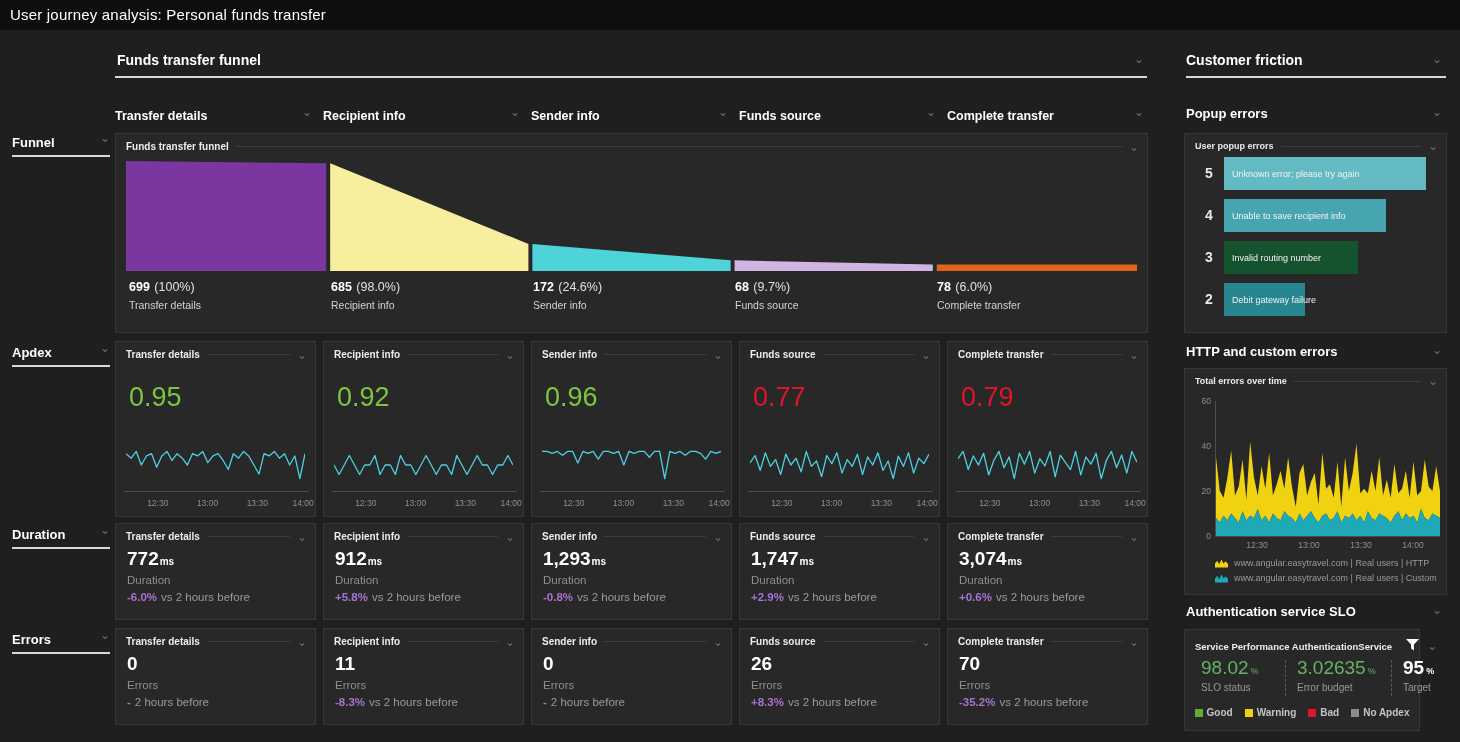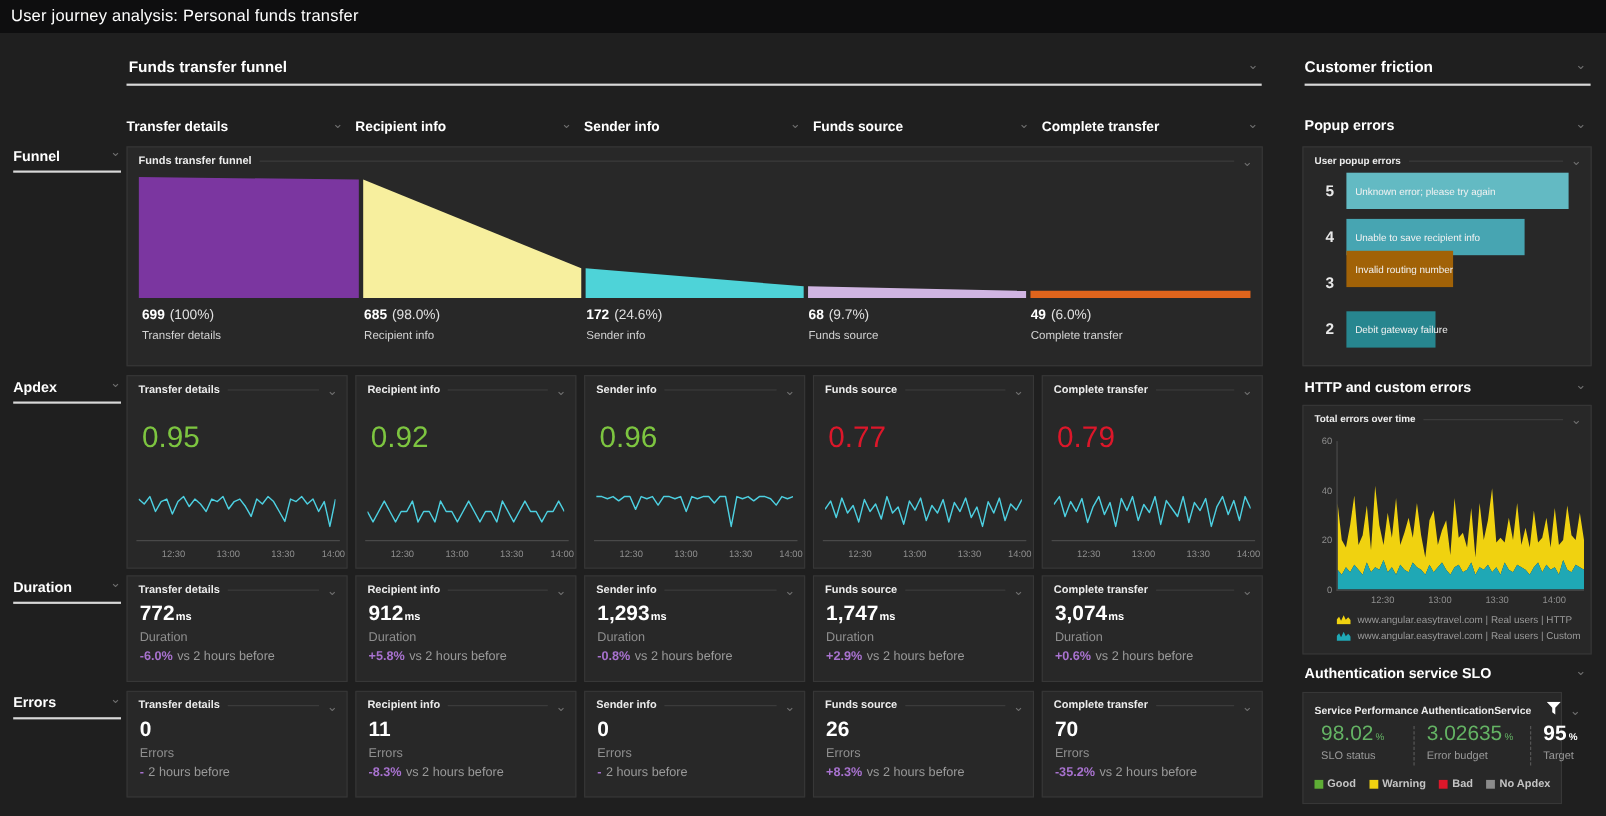--- a/index.html
+++ b/index.html
@@ -152,21 +152,21 @@
       <span class="cnt">172</span>
       <span class="pct">(24.6%)</span>
       <span class="nm">Sender info</span>
     </div>
     <div class="fl" style="left:619px">
       <span class="cnt">68</span>
       <span class="pct">(9.7%)</span>
       <span class="nm">Funds source</span>
     </div>
     <div class="fl" style="left:821px">
-      <span class="cnt">49</span>
+      <span class="cnt">78</span>
       <span class="pct">(6.0%)</span>
       <span class="nm">Complete transfer</span>
     </div>
   </div>
 
   <div class="tile apdex-tile" style="left:115px">
     <div class="thead">
       <span class="tt">Transfer details</span>
         <span class="hl"></span>
         <span class="chev">⌄</span>
@@ -363,21 +363,21 @@
     </div>
     <div class="popup-row-num" style="top:31px">5</div>
     <div class="popup-bar" style="top: 23px; width: 202px; background: rgb(99, 186, 195);">
       <span class="blbl">Unknown error; please try again</span>
     </div>
     <div class="popup-row-num" style="top:73px">4</div>
     <div class="popup-bar" style="top: 65px; width: 161.6px; background: rgb(71, 165, 178);">
       <span class="blbl">Unable to save recipient info</span>
     </div>
     <div class="popup-row-num" style="top:115px">3</div>
-    <div class="popup-bar" style="top: 94px; width: 97px; background: #a16207;">
+    <div class="popup-bar" style="top: 107px; width: 134px; background: #14532d;">
       <span class="blbl">Invalid routing number</span>
     </div>
     <div class="popup-row-num" style="top:157px">2</div>
     <div class="popup-bar" style="top: 149px; width: 80.8px; background: rgb(39, 134, 143);">
       <span class="blbl">Debit gateway failure</span>
     </div>
   </div>
 
   <div class="sec-h" style="left:1186px;top:344px;font-size:13px">HTTP and custom errors</div>
   <span class="chev chev-abs" style="left:1432px;top:346px">⌄</span>

